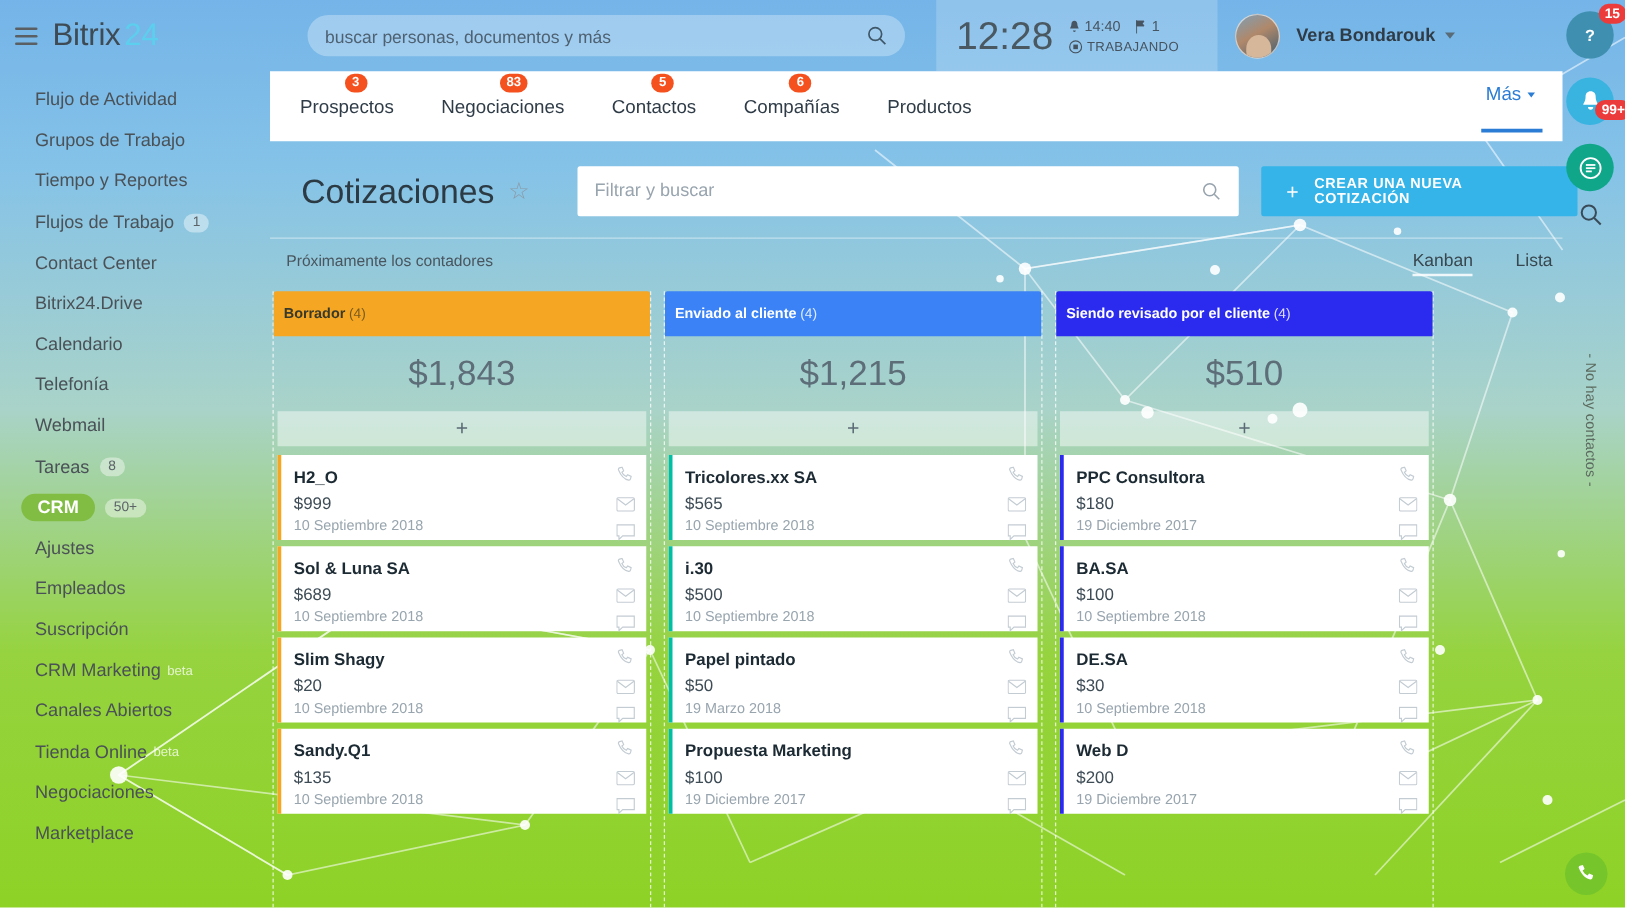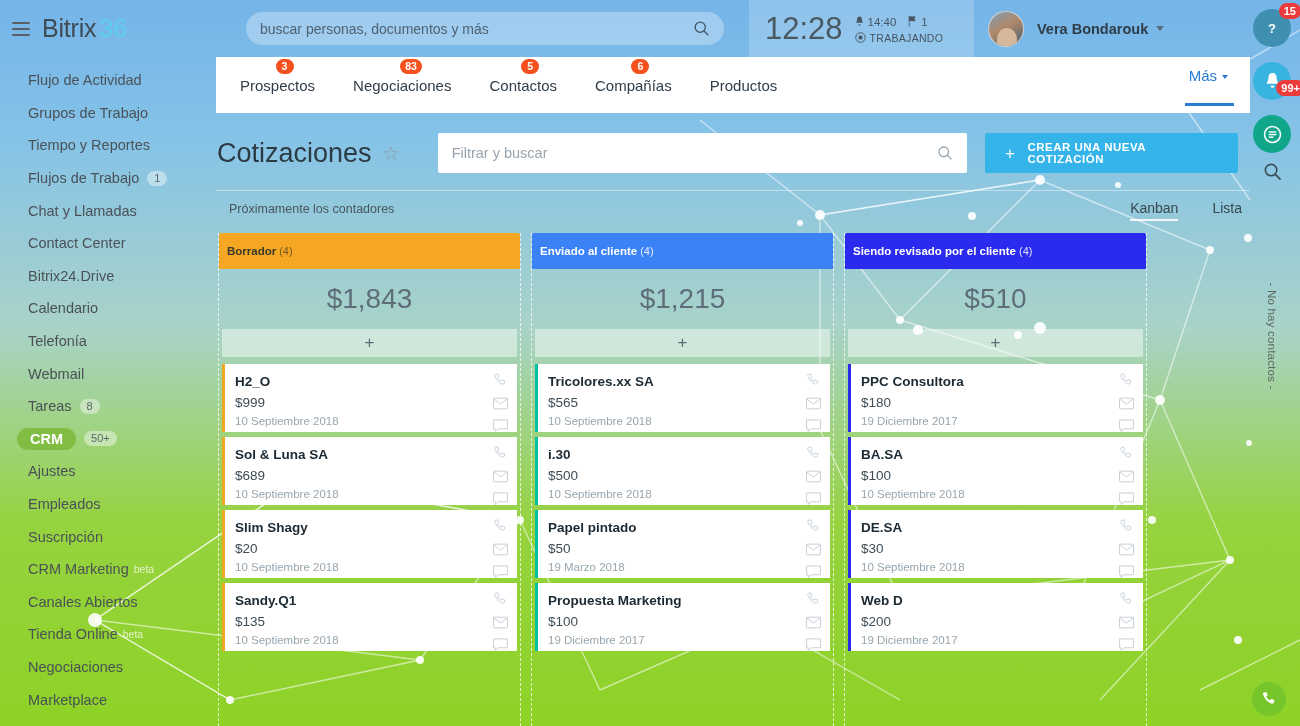--- a/index.html
+++ b/index.html
@@ -109,21 +109,21 @@
   .crm-tab { position: relative; font-size: 15px; color: #2f3c47; margin-right: 34px; cursor: pointer; padding: 6px 2px; }
   .tab-badge {
     position: absolute; top: -12px; left: 50%; transform: translateX(-2px);
     background: #f4511e; color: #fff; font-size: 10.5px; font-weight: 700;
     border-radius: 10px; padding: 1px 5px; min-width: 18px; text-align: center; line-height: 13px;
   }
   .crm-more { margin-left: auto; font-size: 15px; color: #2a7cd4; position: relative; padding-bottom: 19px; cursor: pointer; }
   .crm-more .caret-blue { display: inline-block; margin-left: 5px; border-left: 3.5px solid transparent; border-right: 3.5px solid transparent; border-top: 4.5px solid #2a7cd4; vertical-align: middle; }
   .crm-more::after { content: ""; position: absolute; left: -4px; right: -6px; bottom: -3px; height: 3px; background: #2a7cd4; }
 
-  .page-head { position: absolute; left: 204px; top: 113px; width: 1034px; height: 80px; z-index: 3; display: flex; align-items: center; padding-left: 13px; }
+  .page-head { position: absolute; left: 228px; top: 113px; width: 1034px; height: 80px; z-index: 3; display: flex; align-items: center; padding-left: 13px; }
   .page-title { font-size: 27px; color: #2c3a44; font-weight: 400; }
   .star { margin-left: 11px; font-size: 19px; color: #8a9aa6; }
   .filter-box {
     margin-left: 38px; width: 548px; height: 40px; background: #fff; border-radius: 2px;
     display: flex; align-items: center; padding: 0 14px;
   }
   .filter-box input { flex: 1; border: none; outline: none; font-size: 14.5px; color: #33414c; font-family: "Liberation Sans", sans-serif; background: transparent; }
   .filter-box input::placeholder { color: #98a4ae; }
   .create-btn {
     margin-left: 18px; height: 40px; background: #35b4e9; color: #fff;
@@ -214,38 +214,35 @@
 </svg>
 
 <div class="sidebar">
   <div class="logo-row">
     <div class="burger">
         <span></span>
         <span></span>
         <span></span>
       </div>
     <div class="logo-text">Bitrix</div>
-    <div class="logo-24">36</div>
+    <div class="logo-24">24</div>
   </div>
   <div class="nav-list" id="nav-list">
       <div class="nav-item">
         <span class="nav-label">Flujo de Actividad</span>
       </div>
       <div class="nav-item">
         <span class="nav-label">Grupos de Trabajo</span>
       </div>
       <div class="nav-item">
         <span class="nav-label">Tiempo y Reportes</span>
       </div>
       <div class="nav-item">
         <span class="nav-label">Flujos de Trabajo</span>
         <span class="nav-badge">1</span>
-      </div>
-      <div class="nav-item">
-        <span class="nav-label">Chat y Llamadas</span>
       </div>
       <div class="nav-item">
         <span class="nav-label">Contact Center</span>
       </div>
       <div class="nav-item">
         <span class="nav-label">Bitrix24.Drive</span>
       </div>
       <div class="nav-item">
         <span class="nav-label">Calendario</span>
       </div>

